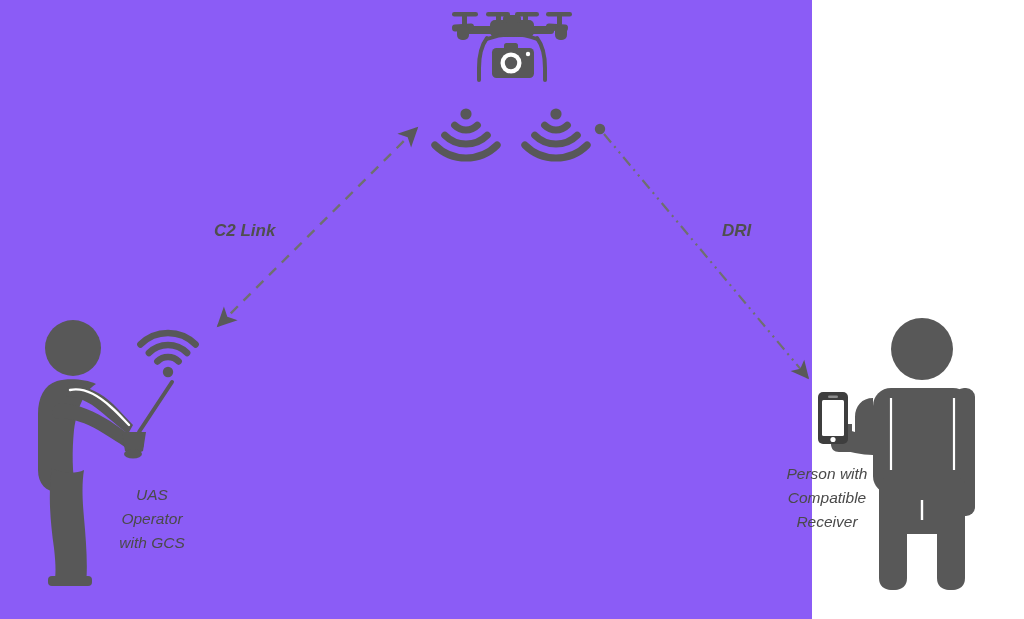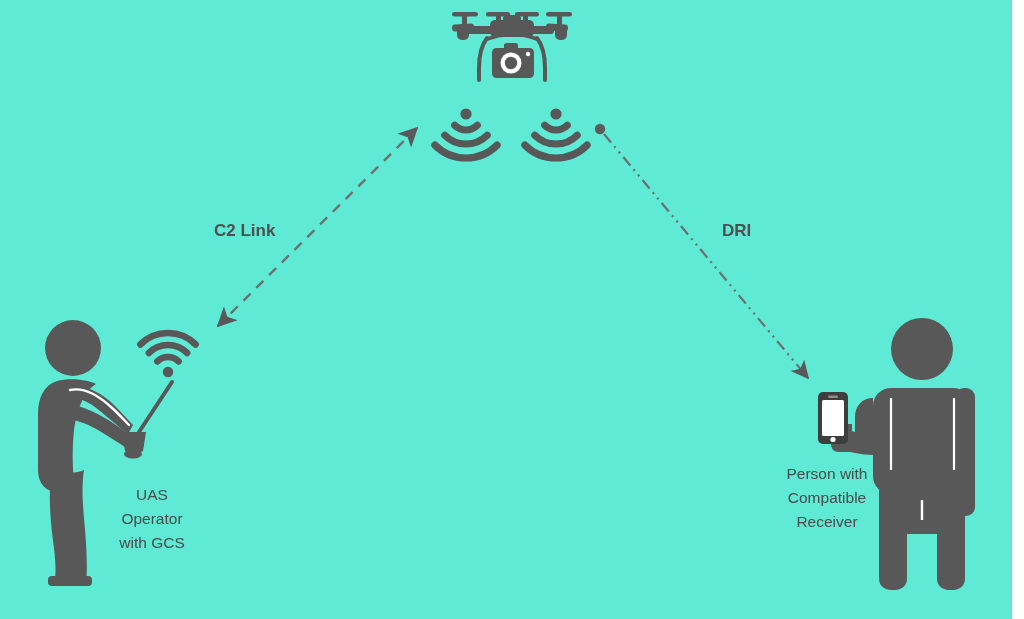--- a/index.html
+++ b/index.html
@@ -8,23 +8,24 @@
     background: #ffffff;
   }
   body {
     width: 1024px;
     height: 619px;
     overflow: hidden;
     font-family: "Liberation Sans", sans-serif;
   }
   #diagram-root {
     position: relative;
-    width: 1012px;
+    width: 812px;
     height: 619px;
-    background: #5eead4;
+    background: #8b5cf6;
+    font-style: italic;
   }
   svg#scene {
     display: block;
     width: 1024px;
     height: 619px;
   }
   .link-label {
     font-family: "Liberation Sans", sans-serif;
     font-weight: bold;
     font-size: 17px;

